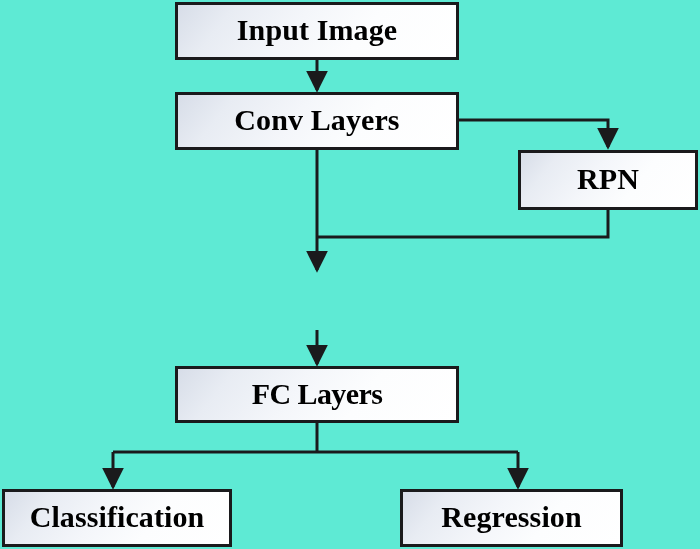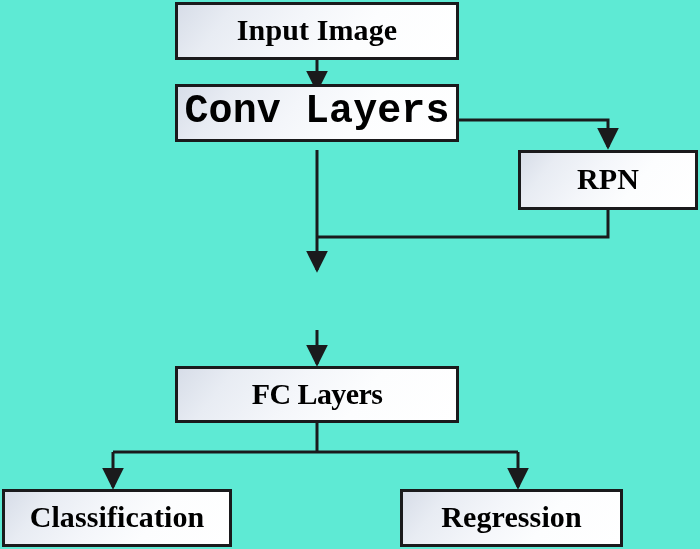--- a/index.html
+++ b/index.html
@@ -77,21 +77,21 @@
       <line x1="113" y1="452" x2="113" y2="487" marker-end="url(#arrow)"></line>
 
       <line x1="518" y1="452" x2="518" y2="487" marker-end="url(#arrow)"></line>
     </g>
   </svg>
 
   <div class="node-box" style="left:175px; top:2px; width:284px; height:58px; font-size:30px;">
     <span class="node-label">Input Image</span>
   </div>
 
-  <div class="node-box" style="left:175px; top:84px; width:284px; height:58px; font-size:40px;font-family:Liberation Mono, monospace;">
+  <div class="node-box" style="left:175px; top:92px; width:284px; height:58px; font-size:30px;">
     <span class="node-label">Conv Layers</span>
   </div>
 
   <div class="node-box" style="left:518px; top:150px; width:180px; height:60px; font-size:30px;font-family:Liberation Serif, serif;">
     <span class="node-label">RPN</span>
   </div>
 
 
   <div class="node-box" style="left:175px; top:366px; width:284px; height:57px; font-size:30px;">
     <span class="node-label" style="letter-spacing:-0.6px;">FC Layers</span>

